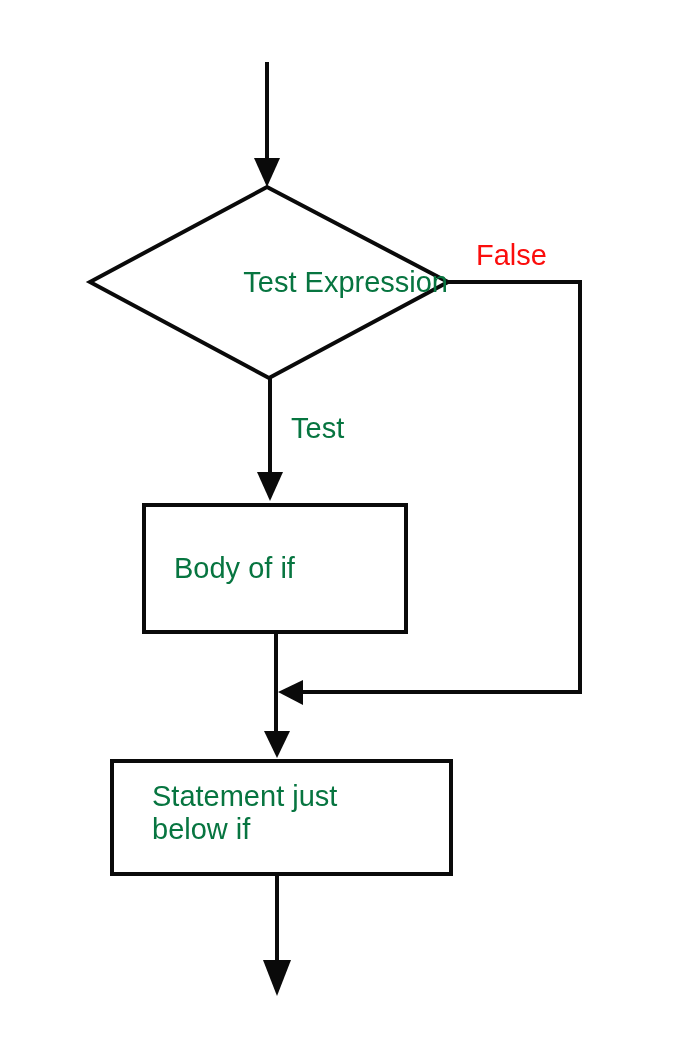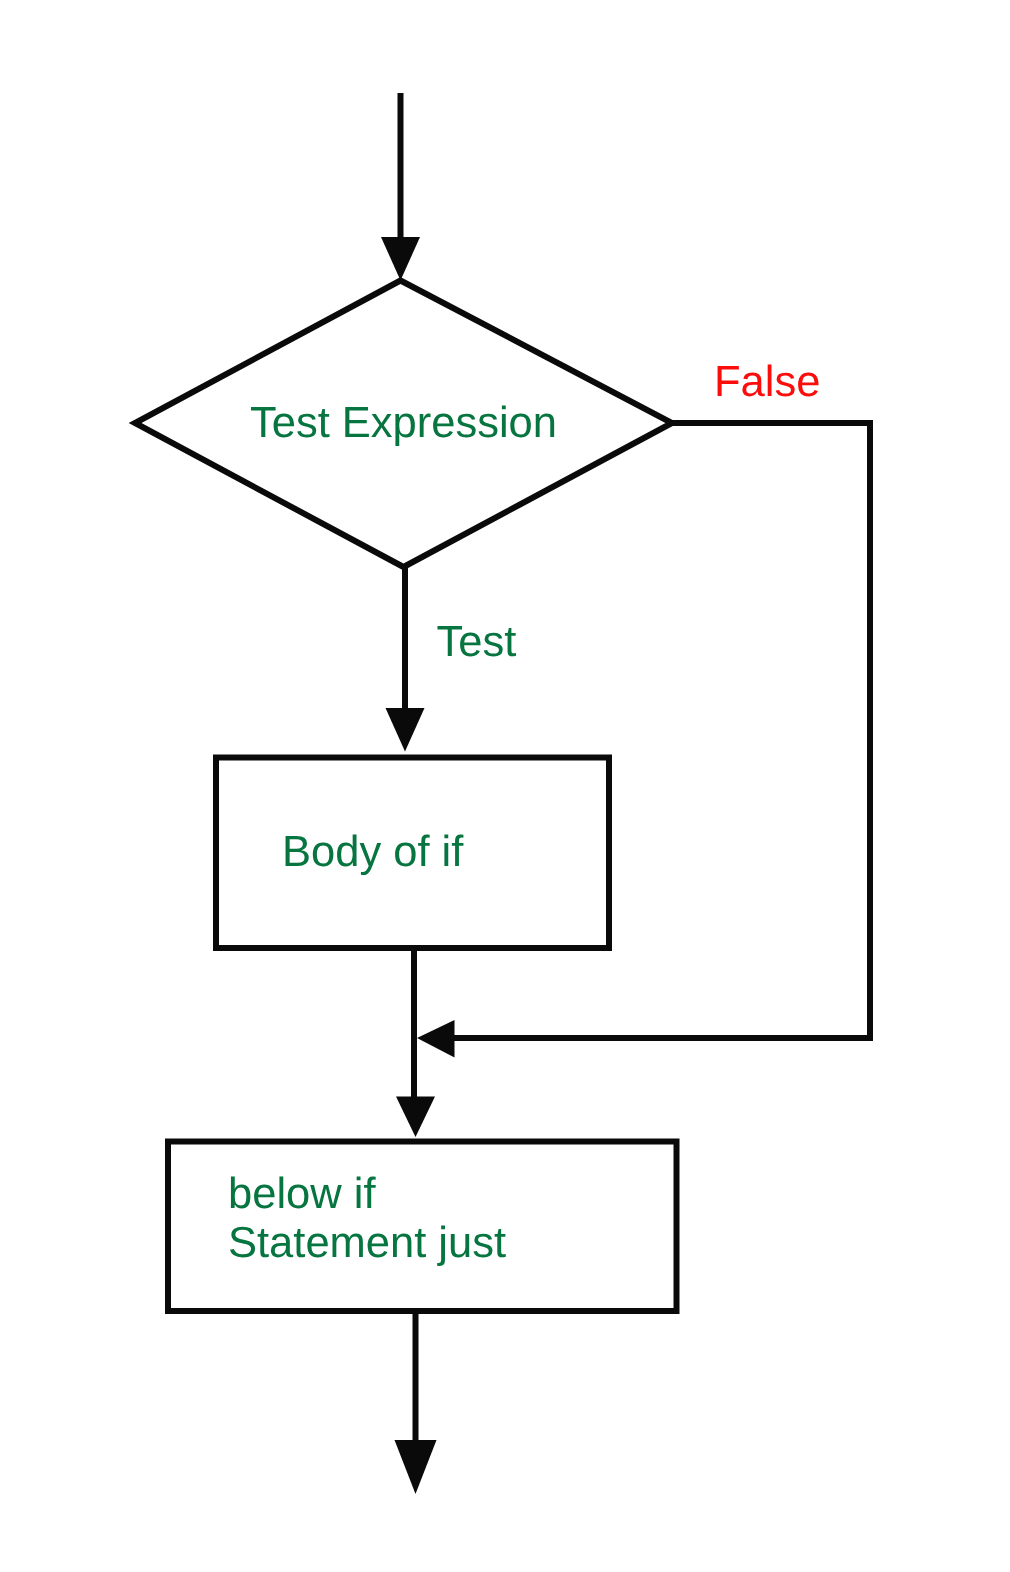--- a/index.html
+++ b/index.html
@@ -49,32 +49,32 @@
     background:#ffffff;
     border:4px solid var(--line-black);
     color:var(--text-green);
     font-size:29px;
   }
   .box-body{
     left:142px; top:503px;
     width:266px; height:131px;
     display:flex;
     align-items:center;
-    padding-left:42px;
+    padding-left:28px;
   }
   .box-statement{
     left:110px; top:759px;
     width:343px; height:117px;
     padding:17px 0 0 38px;
     line-height:33px;
   }
   .lbl-decision{
     left:90px; top:266px;
     width:358px;
-    text-align:center;
+    text-align:right;
   }
   .lbl-false{ left:476px; top:239px; }
   .lbl-true{ left:291px; top:412px; }
 </style>
 </head>
 <body>
 
 <div class="canvas">
 
   <svg width="673" height="1048" viewBox="0 0 673 1048">
@@ -101,17 +101,17 @@
 
   <div class="label red lbl-false">False</div>
 
   <div class="label lbl-true">Test</div>
 
   <div class="node-box box-body">
     <span>Body of if</span>
   </div>
 
   <div class="node-box box-statement">
+    <div>Statement just</div>
     <div>below if</div>
-    <div>Statement just</div>
   </div>
 
 </div>
 
 </body></html>

